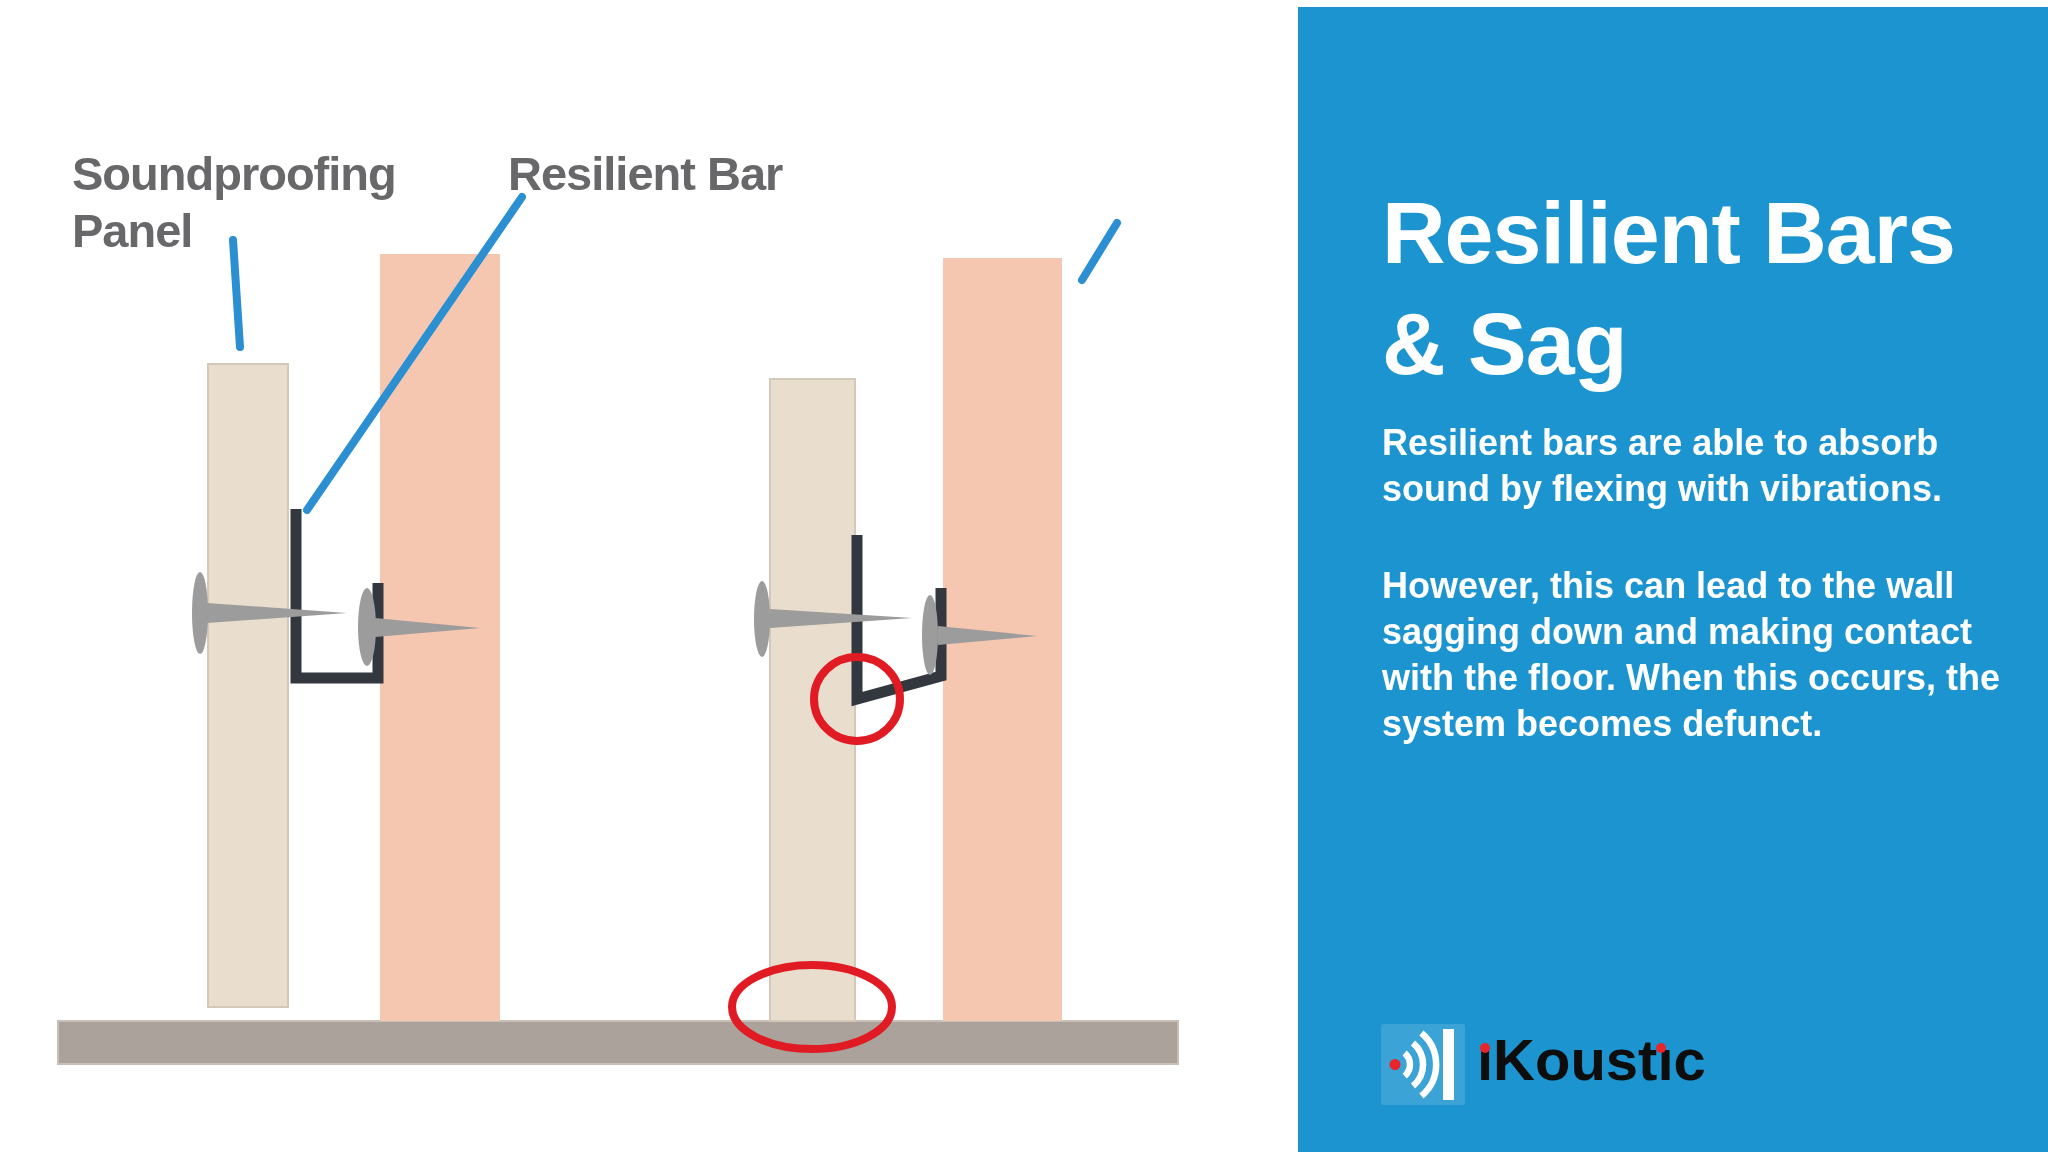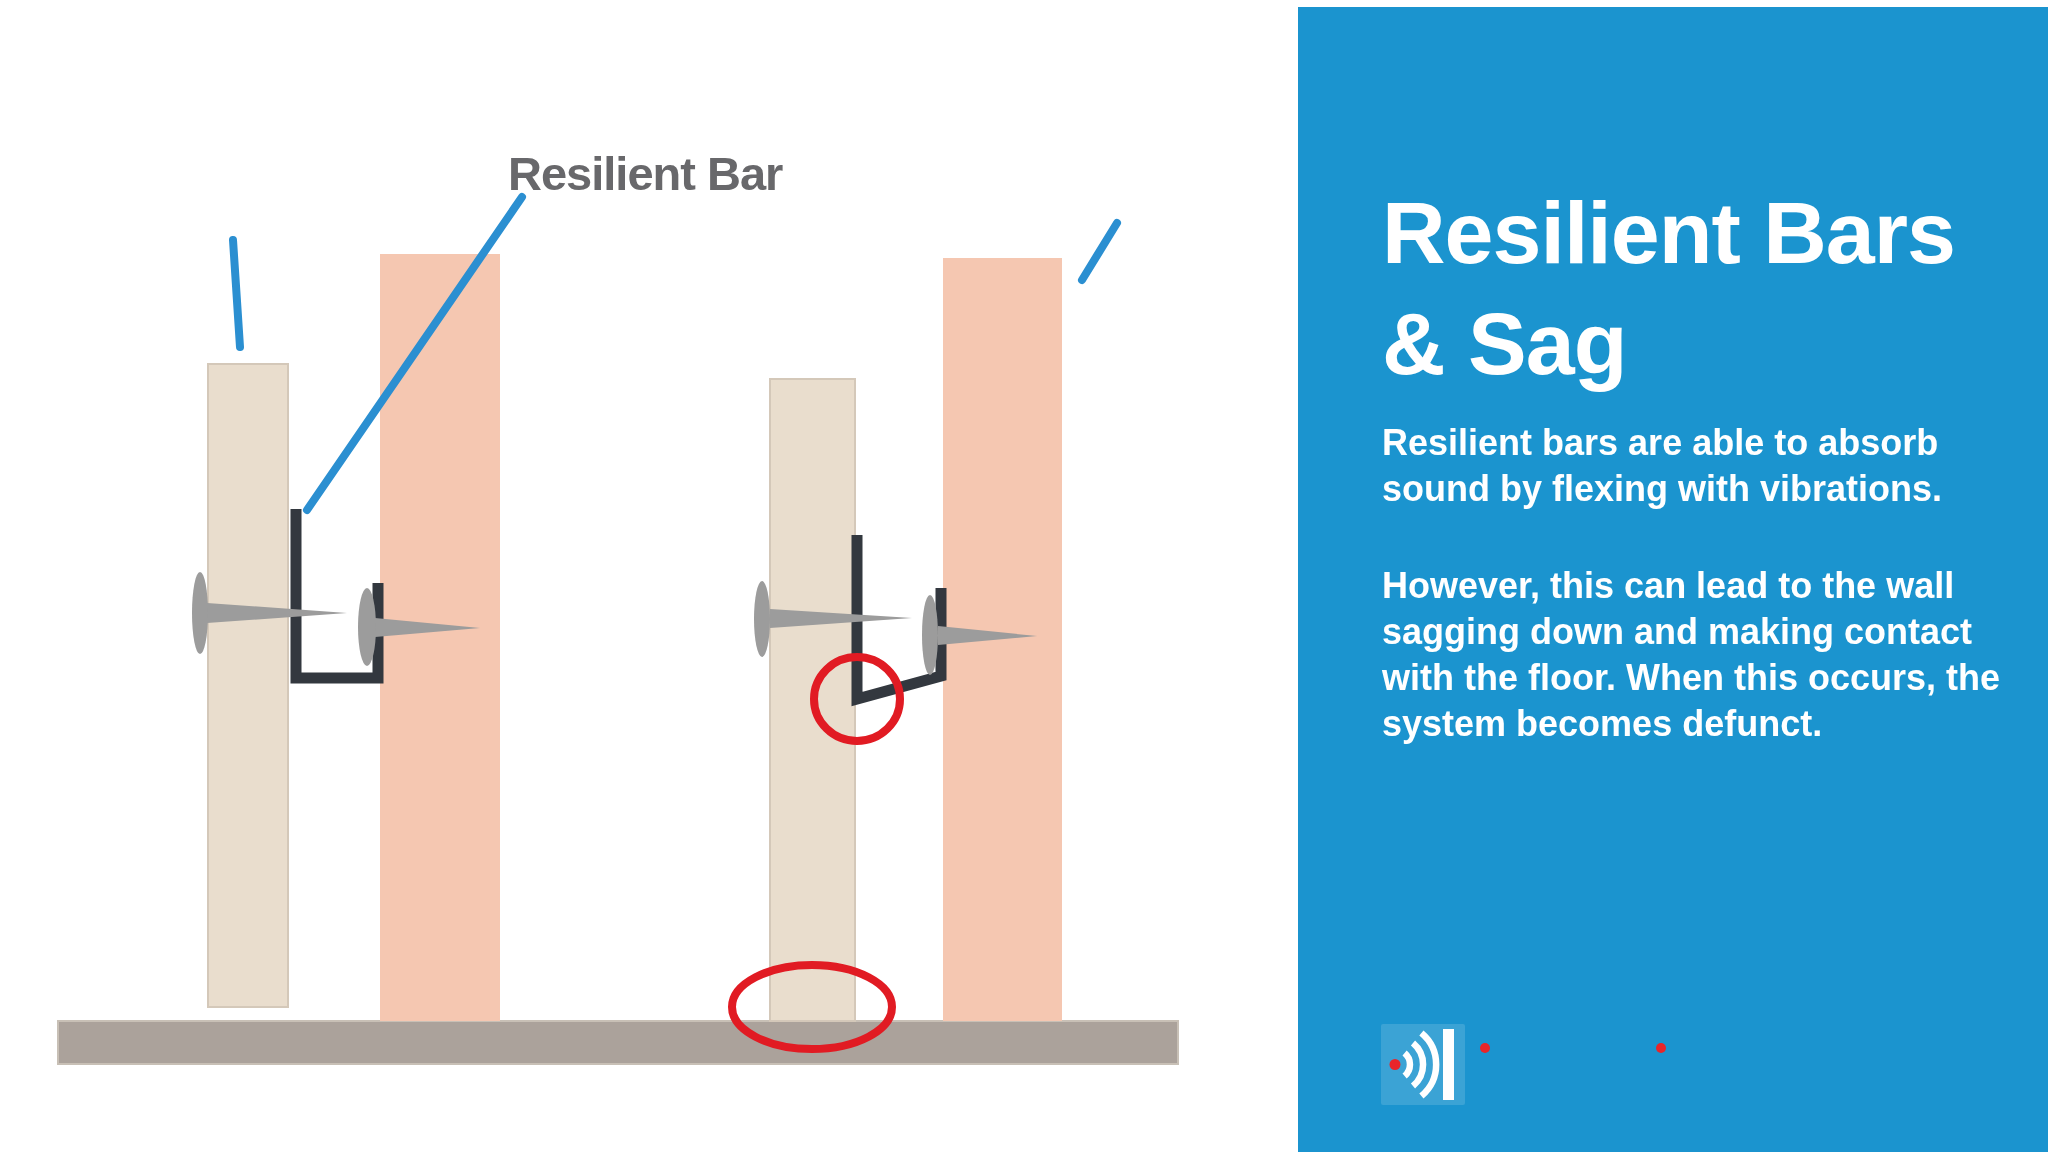--- a/index.html
+++ b/index.html
@@ -101,20 +101,22 @@
     <ellipse cx="930" cy="635" rx="8" ry="40" fill="#9c9c9c"></ellipse>
 
     <ellipse cx="857" cy="699" rx="43" ry="42" fill="none" stroke="#e11b23" stroke-width="8"></ellipse>
     <ellipse cx="812" cy="1007" rx="80" ry="42" fill="none" stroke="#e11b23" stroke-width="8"></ellipse>
 
     <line x1="233" y1="240" x2="240" y2="347" stroke="#2b8fd1" stroke-width="8" stroke-linecap="round"></line>
     <line x1="522" y1="197" x2="307" y2="510" stroke="#2b8fd1" stroke-width="8" stroke-linecap="round"></line>
     <line x1="1117" y1="223" x2="1082" y2="280" stroke="#2b8fd1" stroke-width="8" stroke-linecap="round"></line>
   </svg>
 
+  <div class="label" style="left:72px;top:145px;">Soundproofing
+Panel</div>
   <div class="label" style="left:508px;top:145px;">Resilient Bar</div>
 
   <div class="side-panel">
     <div class="panel-title">Resilient Bars
 &amp; Sag</div>
     <div class="panel-para para-1">Resilient bars are able to absorb
 sound by flexing with vibrations.</div>
     <div class="panel-para para-2">However, this can lead to the wall
 sagging down and making contact
 with the floor. When this occurs, the
@@ -123,18 +125,19 @@
     <div class="logo">
       <div class="logo-icon">
         <svg width="84" height="81" viewBox="0 0 84 81">
           <circle cx="14" cy="40.5" r="5.5" fill="#e8252a"></circle>
           <path d="M23.6 29 A15 15 0 0 1 23.6 52" fill="none" stroke="#ffffff" stroke-width="6.5"></path>
           <path d="M32 19 A28 28 0 0 1 32 62" fill="none" stroke="#ffffff" stroke-width="6.5"></path>
           <path d="M40.4 9 A41 41 0 0 1 40.4 72" fill="none" stroke="#ffffff" stroke-width="6.5"></path>
           <rect x="62" y="5" width="11" height="71" fill="#ffffff"></rect>
         </svg>
       </div>
+      <div class="brand-text">ıKoustıc</div>
       <div class="i-dot dot-1"></div>
       <div class="i-dot dot-2"></div>
     </div>
   </div>
 
 </div>
 
 </body></html>

